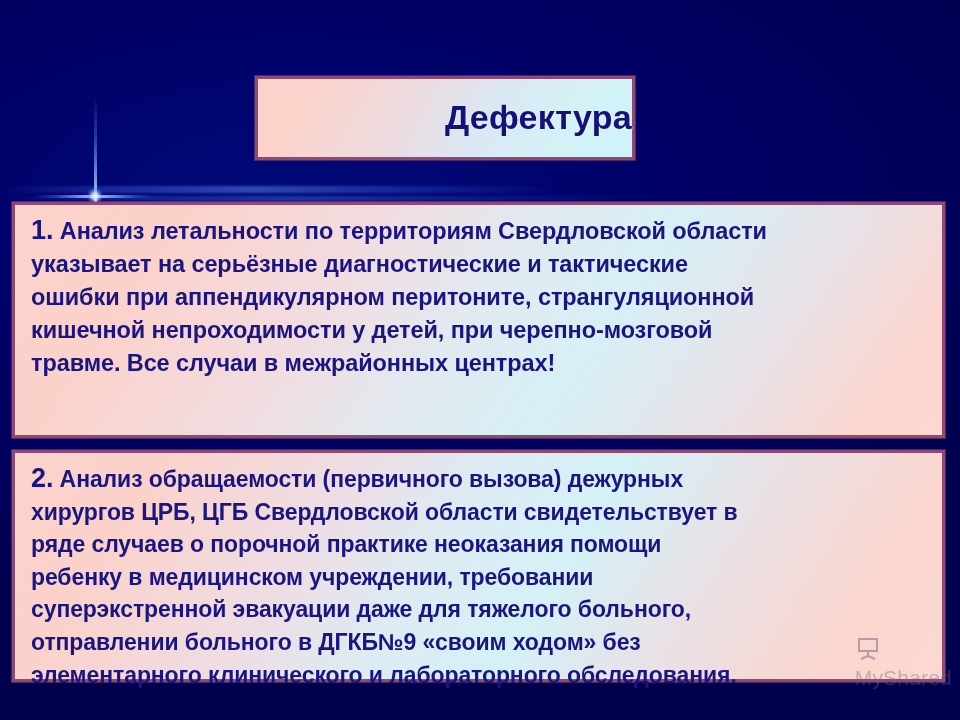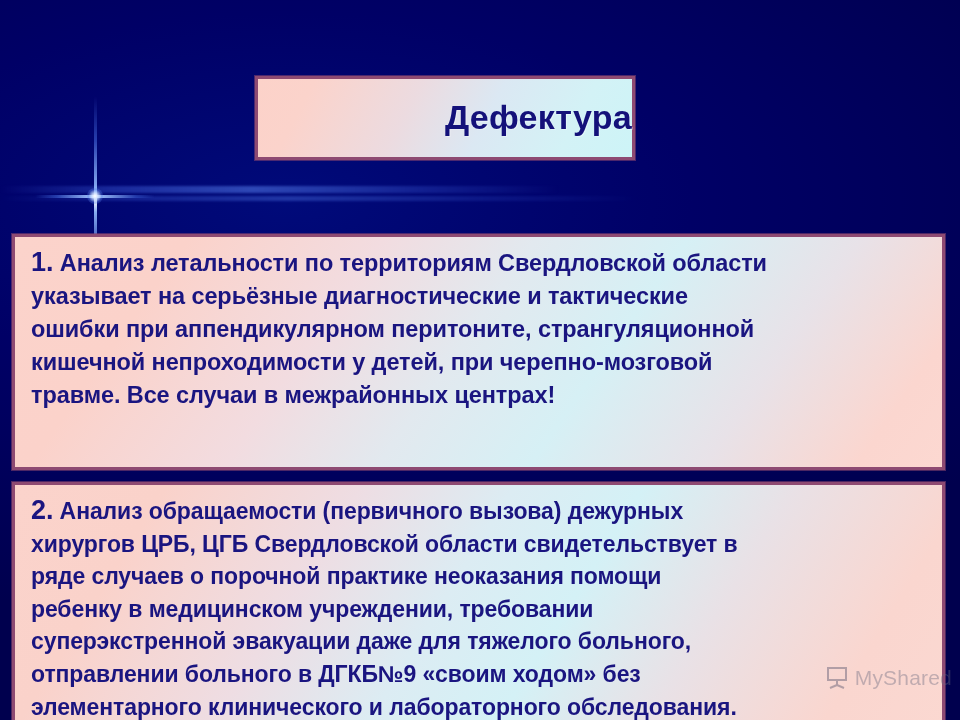--- a/index.html
+++ b/index.html
@@ -111,38 +111,37 @@
     font-weight: bold;
     letter-spacing: 0.3px;
     text-shadow: 1px 1px 0 rgba(255,255,255,0.35);
   }
 
   
   .body-panel {
     left: 12px;
     width: 933px;
     padding: 9px 13px 6px 16px;
-    margin-top: 32px;
   }
   #body-panel-1 {
     top: 202px;
     height: 236px;
     background: linear-gradient(125deg,
        #fbd3cb 0%,
        #fbd2ca 16%,
        #f2dce0 34%,
        #e2e9ef 48%,
        #d6f0f5 62%,
        #e8e2e8 78%,
        #fbd6cf 92%,
        #fcd8d1 100%);
   }
   #body-panel-2 {
     top: 450px;
-    height: 262px;
+    height: 232px;
     background: linear-gradient(122deg,
        #fbd3cb 0%,
        #fad2ca 14%,
        #eedde3 32%,
        #dcecf3 46%,
        #d4f1f6 58%,
        #e9e1e6 72%,
        #fad6cf 88%,
        #fbd8d1 100%);
   }
@@ -162,24 +161,25 @@
   .num {
     font-size: 27px;
   }
 
   
   #watermark {
     position: absolute;
     right: 8px;
     bottom: 30px;
     display: flex;
-    align-items: center;
+    align-items: flex-start;
     gap: 5px;
     opacity: 0.40;
     pointer-events: none;
+    flex-direction: column;
   }
   #watermark .wm-text {
     color: #6b6b80;
     font-size: 21px;
     font-weight: normal;
     letter-spacing: 0.2px;
   }
   #watermark svg { display: block; }
 </style>
 </head>

